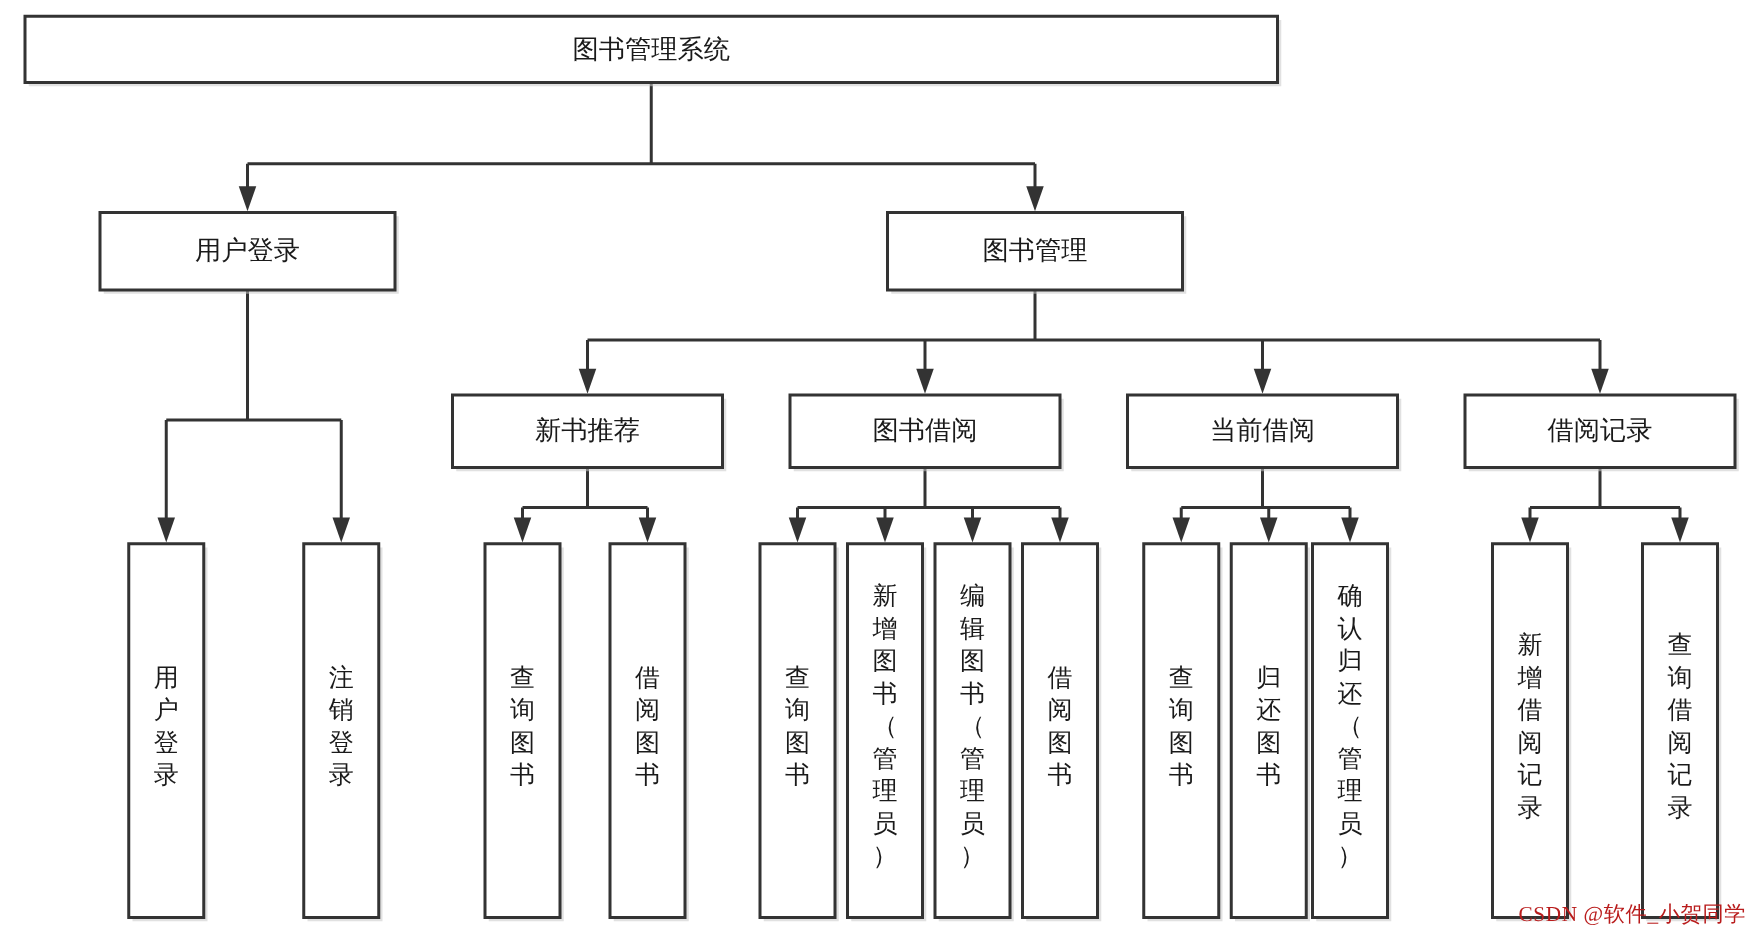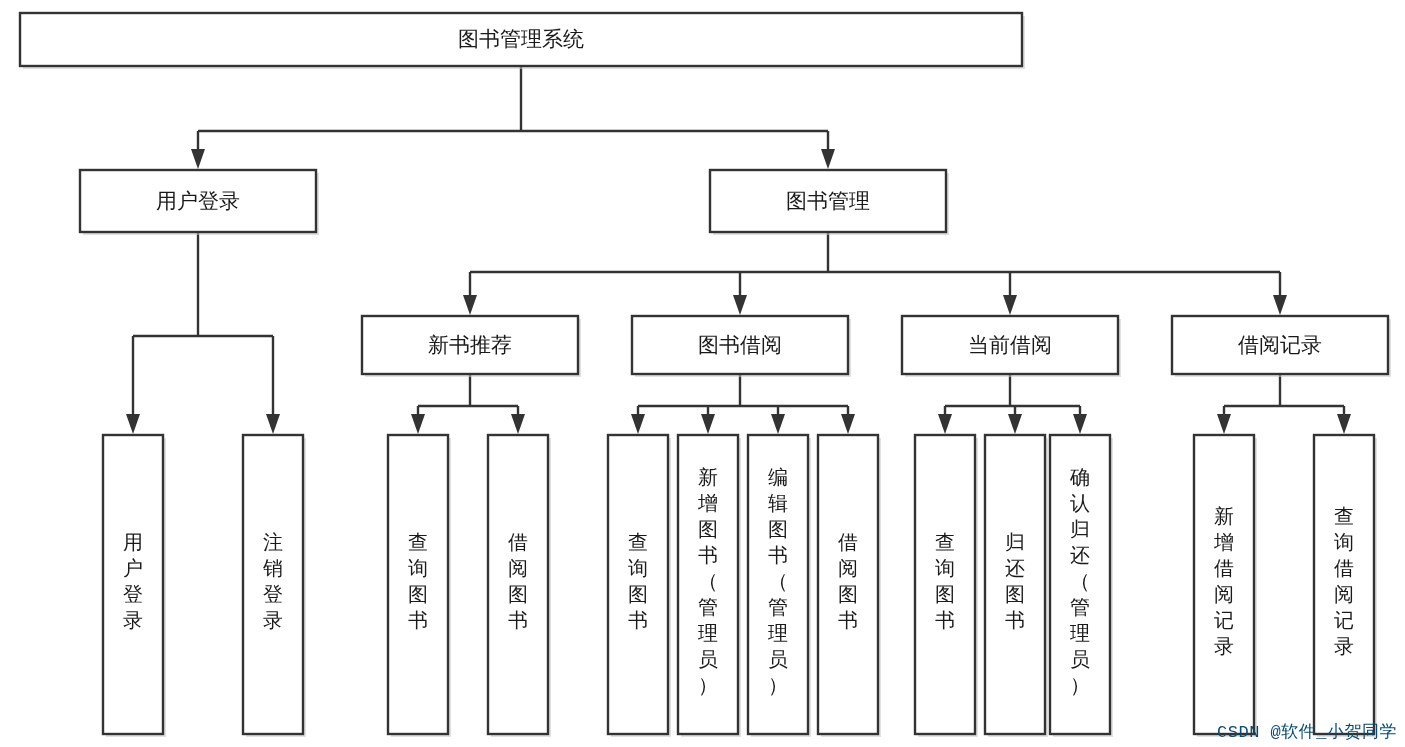--- a/index.html
+++ b/index.html
@@ -52,23 +52,23 @@
   .node-label-vertical {
     fill: #1a1a1a;
     font-family: "Liberation Sans", "DejaVu Sans", sans-serif;
     font-size: 20px;
     text-anchor: middle;
   }
   .watermark {
     position: absolute;
     right: 8px;
     bottom: 4px;
-    font-family: Liberation Mono, monospace;
+    font-family: Liberation Serif, serif;
     font-size: 17px;
-    color: #0c4a6e;
+    color: #b91c1c;
     white-space: nowrap;
     letter-spacing: 0.5px;
   }
 </style>
 </head>
 <body>
 
 <div id="diagram-root">
   <svg id="flow-svg" viewBox="0 0 1405 747" xmlns="http://www.w3.org/2000/svg">
     <g id="edges-layer">

